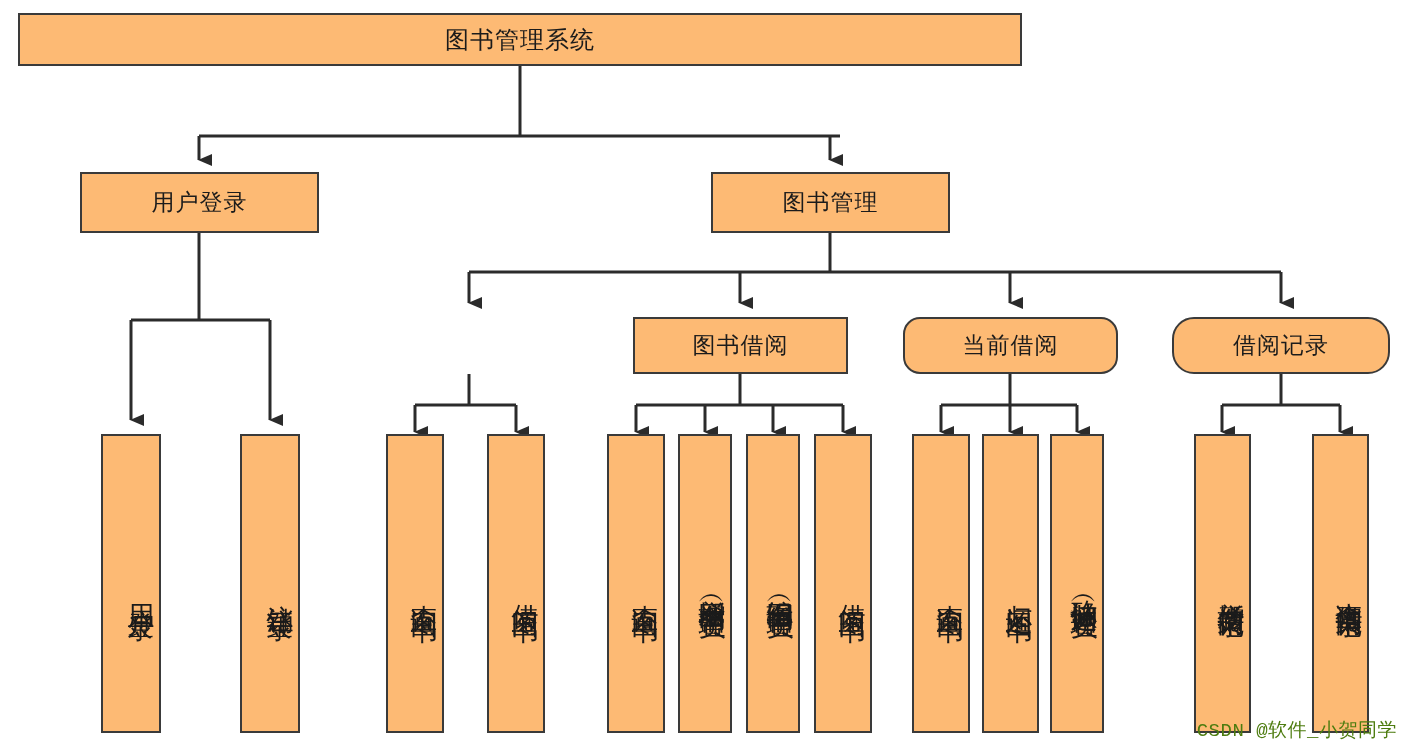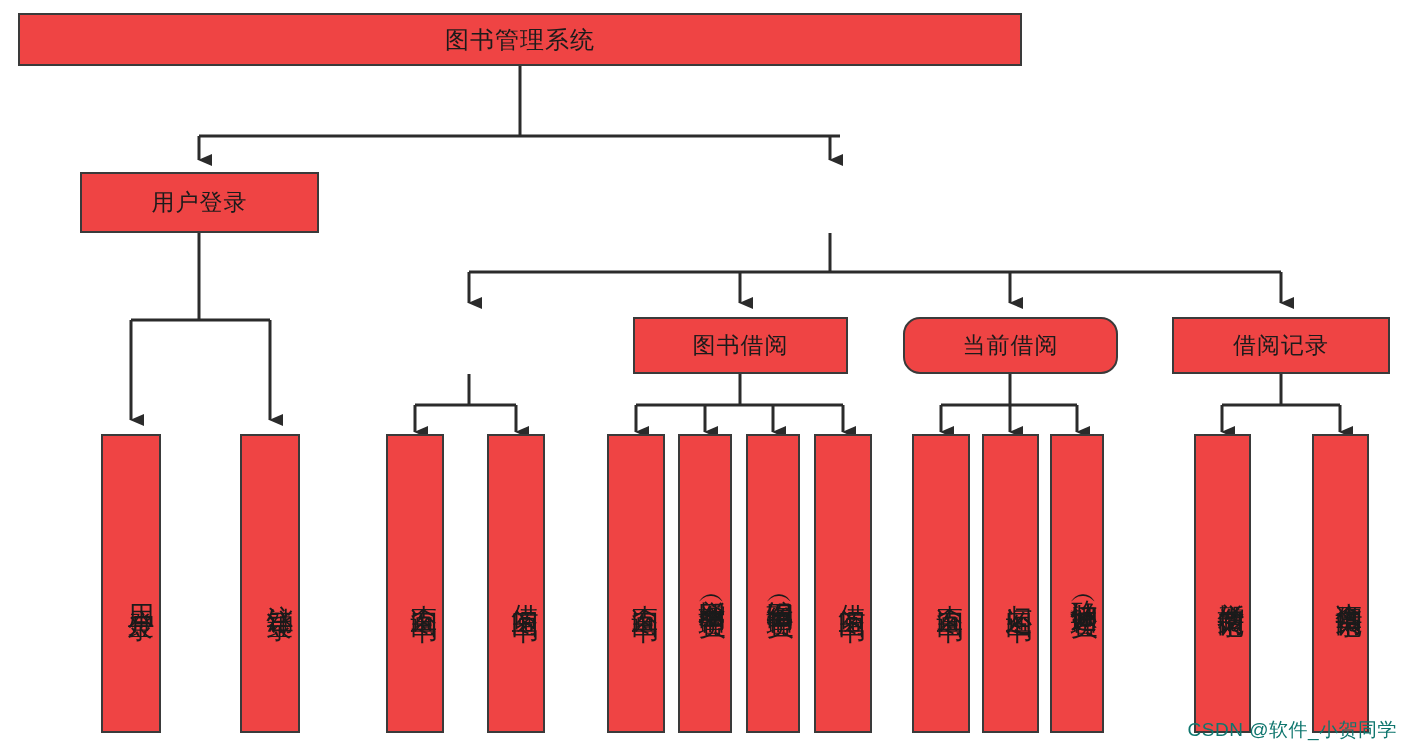--- a/index.html
+++ b/index.html
@@ -21,21 +21,21 @@
     position: absolute;
     left: 0;
     top: 0;
     width: 1405px;
     height: 747px;
     pointer-events: none;
   }
   .node {
     position: absolute;
     box-sizing: border-box;
-    background: #ef4444;
+    background: #fdba74;
     border: 2px solid #3a3a3a;
     display: flex;
     align-items: center;
     justify-content: center;
     color: #1b1b1b;
   }
   .node.horiz {
     font-size: 23px;
     letter-spacing: 1px;
   }
@@ -53,23 +53,24 @@
     letter-spacing: 2px;
   }
   .node.root {
     font-size: 24px;
   }
   .watermark {
     position: absolute;
     right: 8px;
     bottom: 4px;
     font-size: 19px;
-    color: #0f766e;
+    color: #4d7c0f;
     letter-spacing: 0.5px;
     white-space: nowrap;
+    font-family: Liberation Mono, monospace;
   }
 </style>
 </head>
 <body>
 
 <div id="canvas">
 
   <svg class="wires" viewBox="0 0 1405 747" xmlns="http://www.w3.org/2000/svg">
     <defs>
       <marker id="arrow" viewBox="0 0 12 14" refX="6" refY="13" markerWidth="12" markerHeight="14" orient="auto-start-reverse" markerUnits="userSpaceOnUse">
@@ -116,24 +117,25 @@
       <path d="M 1281 374 L 1281 405"></path>
       <path d="M 1222 405 L 1340 405"></path>
       <path d="M 1222 405 L 1222 432" marker-end="url(#arrow)"></path>
       <path d="M 1340 405 L 1340 432" marker-end="url(#arrow)"></path>
     </g>
   </svg>
 
   <div class="node horiz root" style="left:18px; top:13px; width:1004px; height:53px;">图书管理系统</div>
 
   <div class="node horiz" style="left:80px; top:172px; width:239px; height:61px;">用户登录</div>
+  <div class="node horiz" style="left:711px; top:172px; width:239px; height:61px;">图书管理</div>
 
   <div class="node horiz" style="left:633px; top:317px; width:215px; height:57px;">图书借阅</div>
   <div class="node horiz" style="left:903px; top:317px; width:215px; height:57px;border-radius:17px;">当前借阅</div>
-  <div class="node horiz" style="left:1172px; top:317px; width:218px; height:57px;">借阅记录</div>
+  <div class="node horiz" style="left:1172px; top:317px; width:218px; height:57px;border-radius:22px;">借阅记录</div>
 
   <div class="node vert" style="left:101px; top:434px; width:60px; height:299px;">用户登录</div>
   <div class="node vert" style="left:240px; top:434px; width:60px; height:299px;">注销登录</div>
 
   <div class="node vert" style="left:386px; top:434px; width:58px; height:299px;">查询图书</div>
   <div class="node vert" style="left:487px; top:434px; width:58px; height:299px;">借阅图书</div>
 
   <div class="node vert" style="left:607px; top:434px; width:58px; height:299px;">查询图书</div>
   <div class="node vert tall" style="left:678px; top:434px; width:54px; height:299px;">新增图书（管理员）</div>
   <div class="node vert tall" style="left:746px; top:434px; width:54px; height:299px;">编辑图书（管理员）</div>

